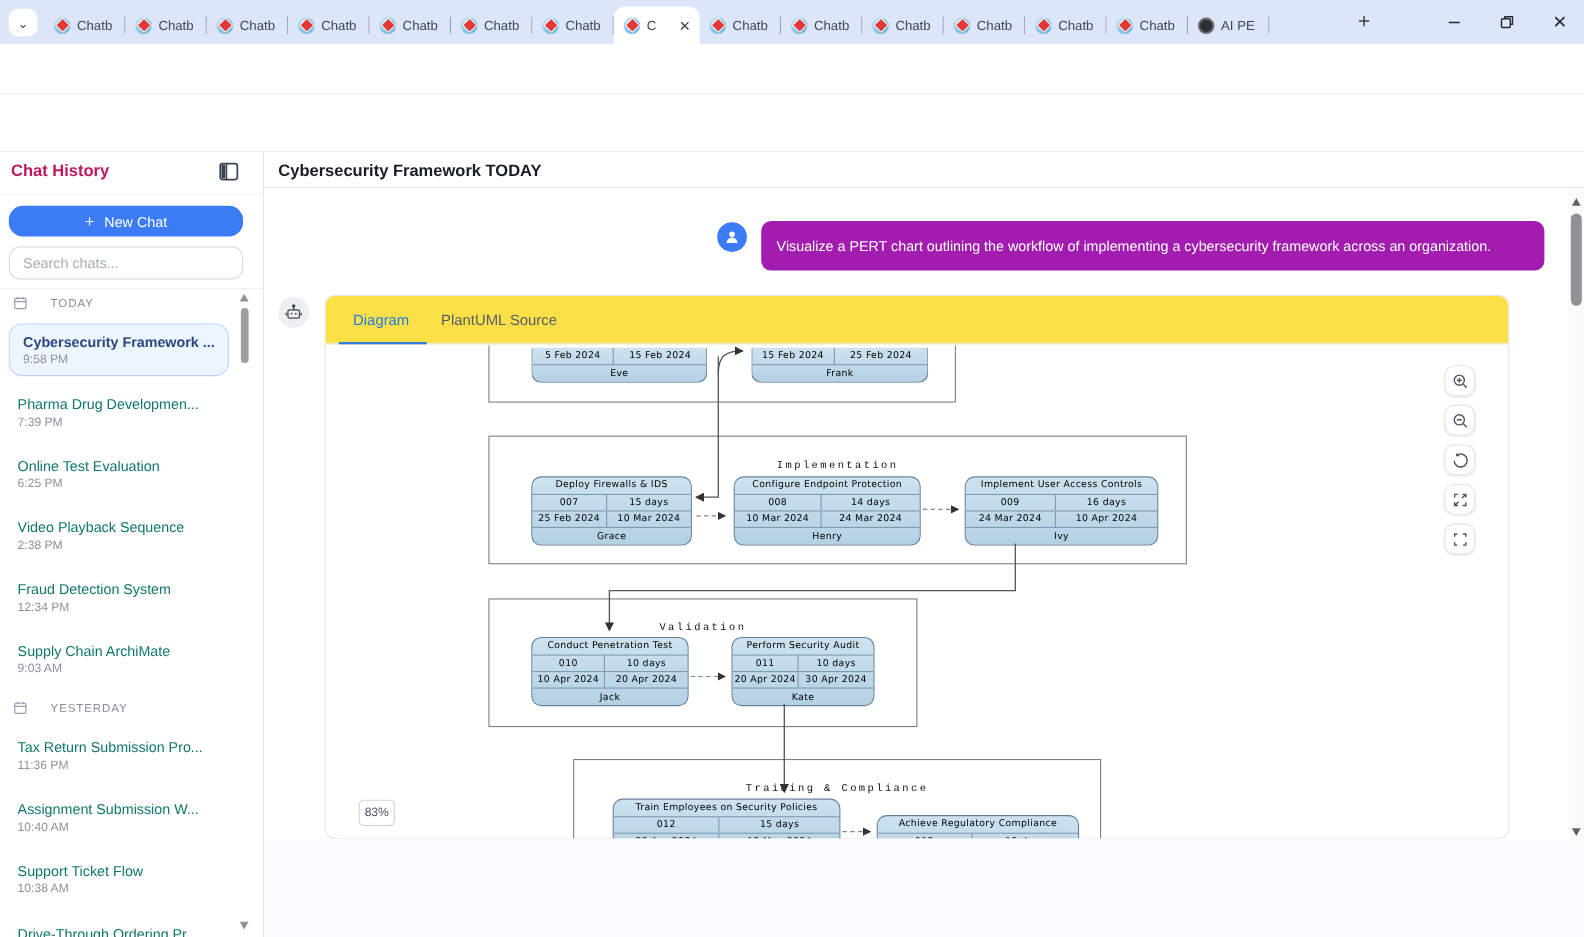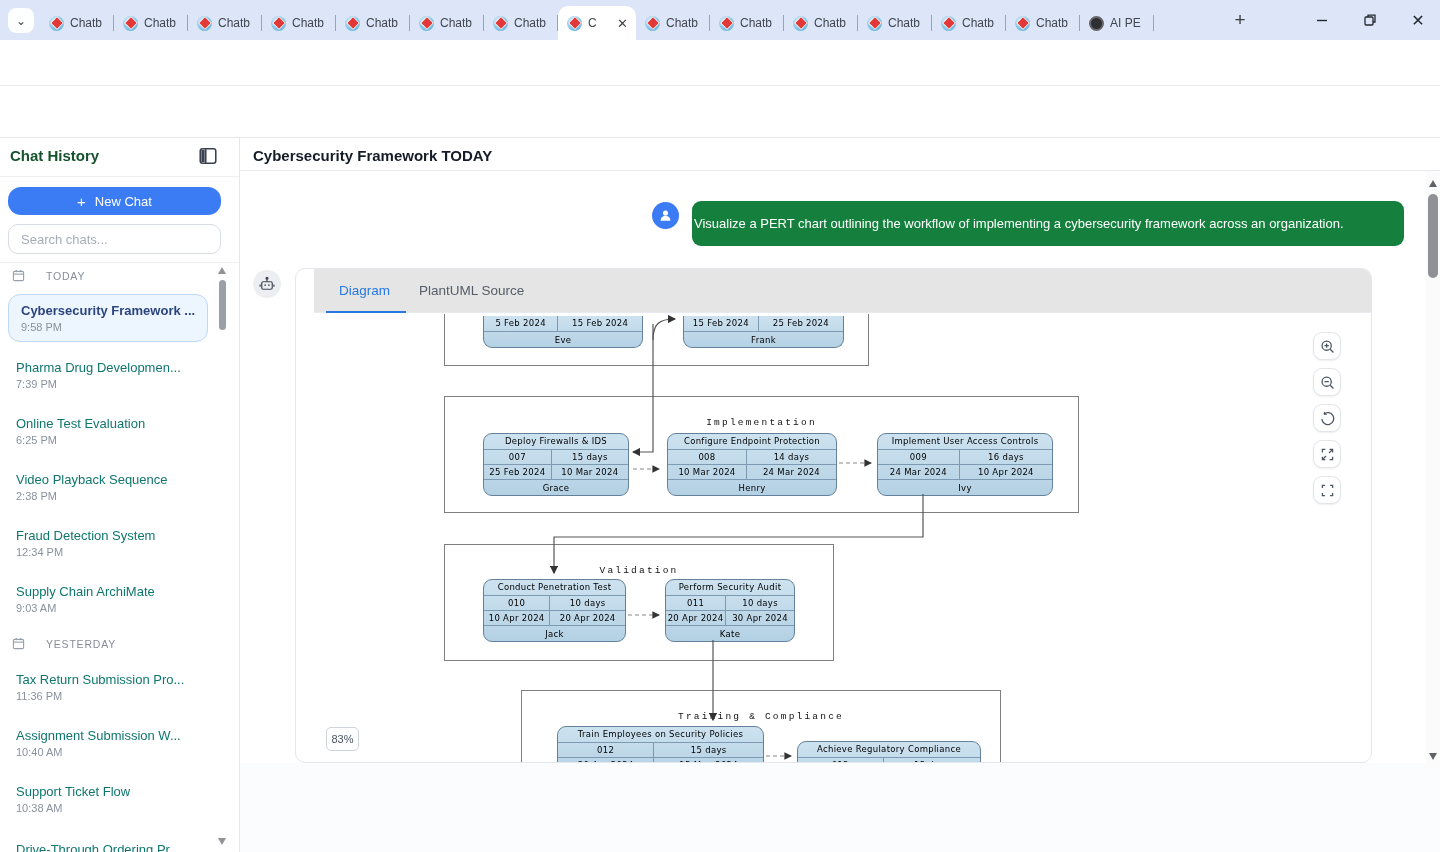--- a/index.html
+++ b/index.html
@@ -32,21 +32,21 @@
 
   
   #appheader{position:absolute;left:0;top:86px;width:1440px;height:52px;background:#fff;border-bottom:1px solid #e7e9ee}
   #apptitle{position:absolute;left:50px;top:94px;font-size:15px;font-weight:bold;color:#1d2330}
   #appsub{position:absolute;left:50px;top:113px;font-size:11px;color:#8b919c}
   #moreapps{position:absolute;left:1305px;top:94px;width:88px;height:30px;background:#00a27a;border-radius:6px;color:#fff;font-size:13px;display:flex;align-items:center;justify-content:center}
   #botavatar-hdr{position:absolute;left:1399px;top:92px;width:32px;height:32px;border-radius:50%;background:#fff;border:2px solid #5d6573;display:flex;align-items:center;justify-content:center}
 
   
   #sidebar{position:absolute;left:0;top:138px;width:240px;height:714px;background:#fff;border-right:1px solid #e4e7eb;overflow:hidden}
-  #sbtitle{position:absolute;left:10px;top:9px;font-size:15px;font-weight:bold;color:#14532d}
+  #sbtitle{position:absolute;left:10px;top:9px;font-size:15px;font-weight:bold;color:#be185d}
   #sbcollapse{position:absolute;left:198px;top:8px;width:20px;height:20px}
   .sbdivider{position:absolute;left:0;width:240px;height:1px;background:#edeff3}
   #newchat{position:absolute;left:8px;top:49px;width:213px;height:28px;background:#3b7bf3;border-radius:13px;color:#fff;font-size:13px;display:flex;align-items:center;justify-content:center;gap:9px;border:none}
   #newchat .plus{font-size:15px;font-weight:normal}
   #searchchats{position:absolute;left:8px;top:86px;width:213px;height:30px;border:1px solid #d8dce3;border-radius:10px;font-size:13px;color:#333;padding:0 12px;outline:none;font-family:"Liberation Sans",sans-serif}
   #searchchats::placeholder{color:#a7adb8}
   .seclabel{position:absolute;left:12px;display:flex;align-items:center;gap:21px;font-size:10.5px;color:#868d99;letter-spacing:.8px}
   .sitem{position:absolute;left:8px;width:200px;height:44px;padding:3px 0 0 8px;cursor:pointer}
   .sitem.active{height:48px;background:#edf5ff;border:1px solid #bcd8fb;border-radius:12px;padding:8px 0 0 12px}
   .sititle{font-size:13px;color:#0f766e;white-space:nowrap;overflow:hidden}
@@ -55,26 +55,26 @@
   
   .sb-tri-up{position:absolute;left:218px;width:0;height:0;border-left:4px solid transparent;border-right:4px solid transparent;border-bottom:7px solid #8f9398}
   .sb-tri-down{position:absolute;left:218px;width:0;height:0;border-left:4px solid transparent;border-right:4px solid transparent;border-top:7px solid #8f9398}
   #sb-thumb{position:absolute;left:219px;top:142px;width:7px;height:50px;background:#9aa0a6;border-radius:4px}
 
   
   #main{position:absolute;left:240px;top:138px;width:1200px;height:714px;background:#fff}
   #pagetitle{position:absolute;left:13px;top:9px;font-size:15px;font-weight:bold;color:#151c28}
   #maindivider{position:absolute;left:0;top:32px;width:1200px;height:1px;background:#e7e9ee}
   #useravatar{position:absolute;left:412px;top:64px;width:27px;height:27px;border-radius:50%;background:#3b7bf3;display:flex;align-items:center;justify-content:center}
-  #userbubble{position:absolute;left:452px;top:63px;width:712px;height:45px;background:#15803d;border-radius:9px;color:#fff;font-size:13px;line-height:45px;padding:0 2px;white-space:nowrap;overflow:hidden}
+  #userbubble{position:absolute;left:452px;top:63px;width:712px;height:45px;background:#a21caf;border-radius:9px;color:#fff;font-size:13px;line-height:45px;padding:0 14px;white-space:nowrap;overflow:hidden}
   #botmsgavatar{position:absolute;left:13px;top:132px;width:28px;height:28px;border-radius:50%;background:#eceef1;display:flex;align-items:center;justify-content:center}
 
   
   #card{position:absolute;left:55px;top:130px;width:1077px;height:495px;background:#fff;border:1px solid #e4e7ec;border-radius:10px;overflow:hidden}
-  #cardtabs{position:absolute;left:18px;top:0;width:1077px;height:44px;border-bottom:1px solid #e7eaee;background:#e5e5e5}
+  #cardtabs{position:absolute;left:0;top:0;width:1077px;height:44px;border-bottom:1px solid #e7eaee;background:#fde047}
   .ctab{position:absolute;top:0;height:44px;line-height:44px;font-size:13.5px}
   #ctab-diagram{left:25px;color:#2678e3}
   #ctab-underline{position:absolute;left:12px;top:42px;width:80px;height:2px;background:#2678e3}
   #ctab-src{left:105px;color:#555d68}
   #diagram{position:absolute;left:15px;top:45px;width:1050px;height:450px;background:#fff;overflow:hidden}
 
   .cluster{position:absolute;border:1px solid #7f7f7f;z-index:1}
   .clabel{margin-top:20px;text-align:center;font-family:Liberation Mono, monospace;font-size:9.5px;letter-spacing:2.2px;color:#111;white-space:nowrap}
   .pbox{position:absolute;z-index:2;background:linear-gradient(180deg,#cde2ef,#b4d1e4);border:1px solid #64819c;border-radius:9px;overflow:hidden;font-family:"DejaVu Sans",sans-serif;font-size:8.5px;letter-spacing:.3px;color:#000;text-align:center;white-space:nowrap}
   .pbox.partial{border-radius:0 0 9px 9px;border-top:none}

